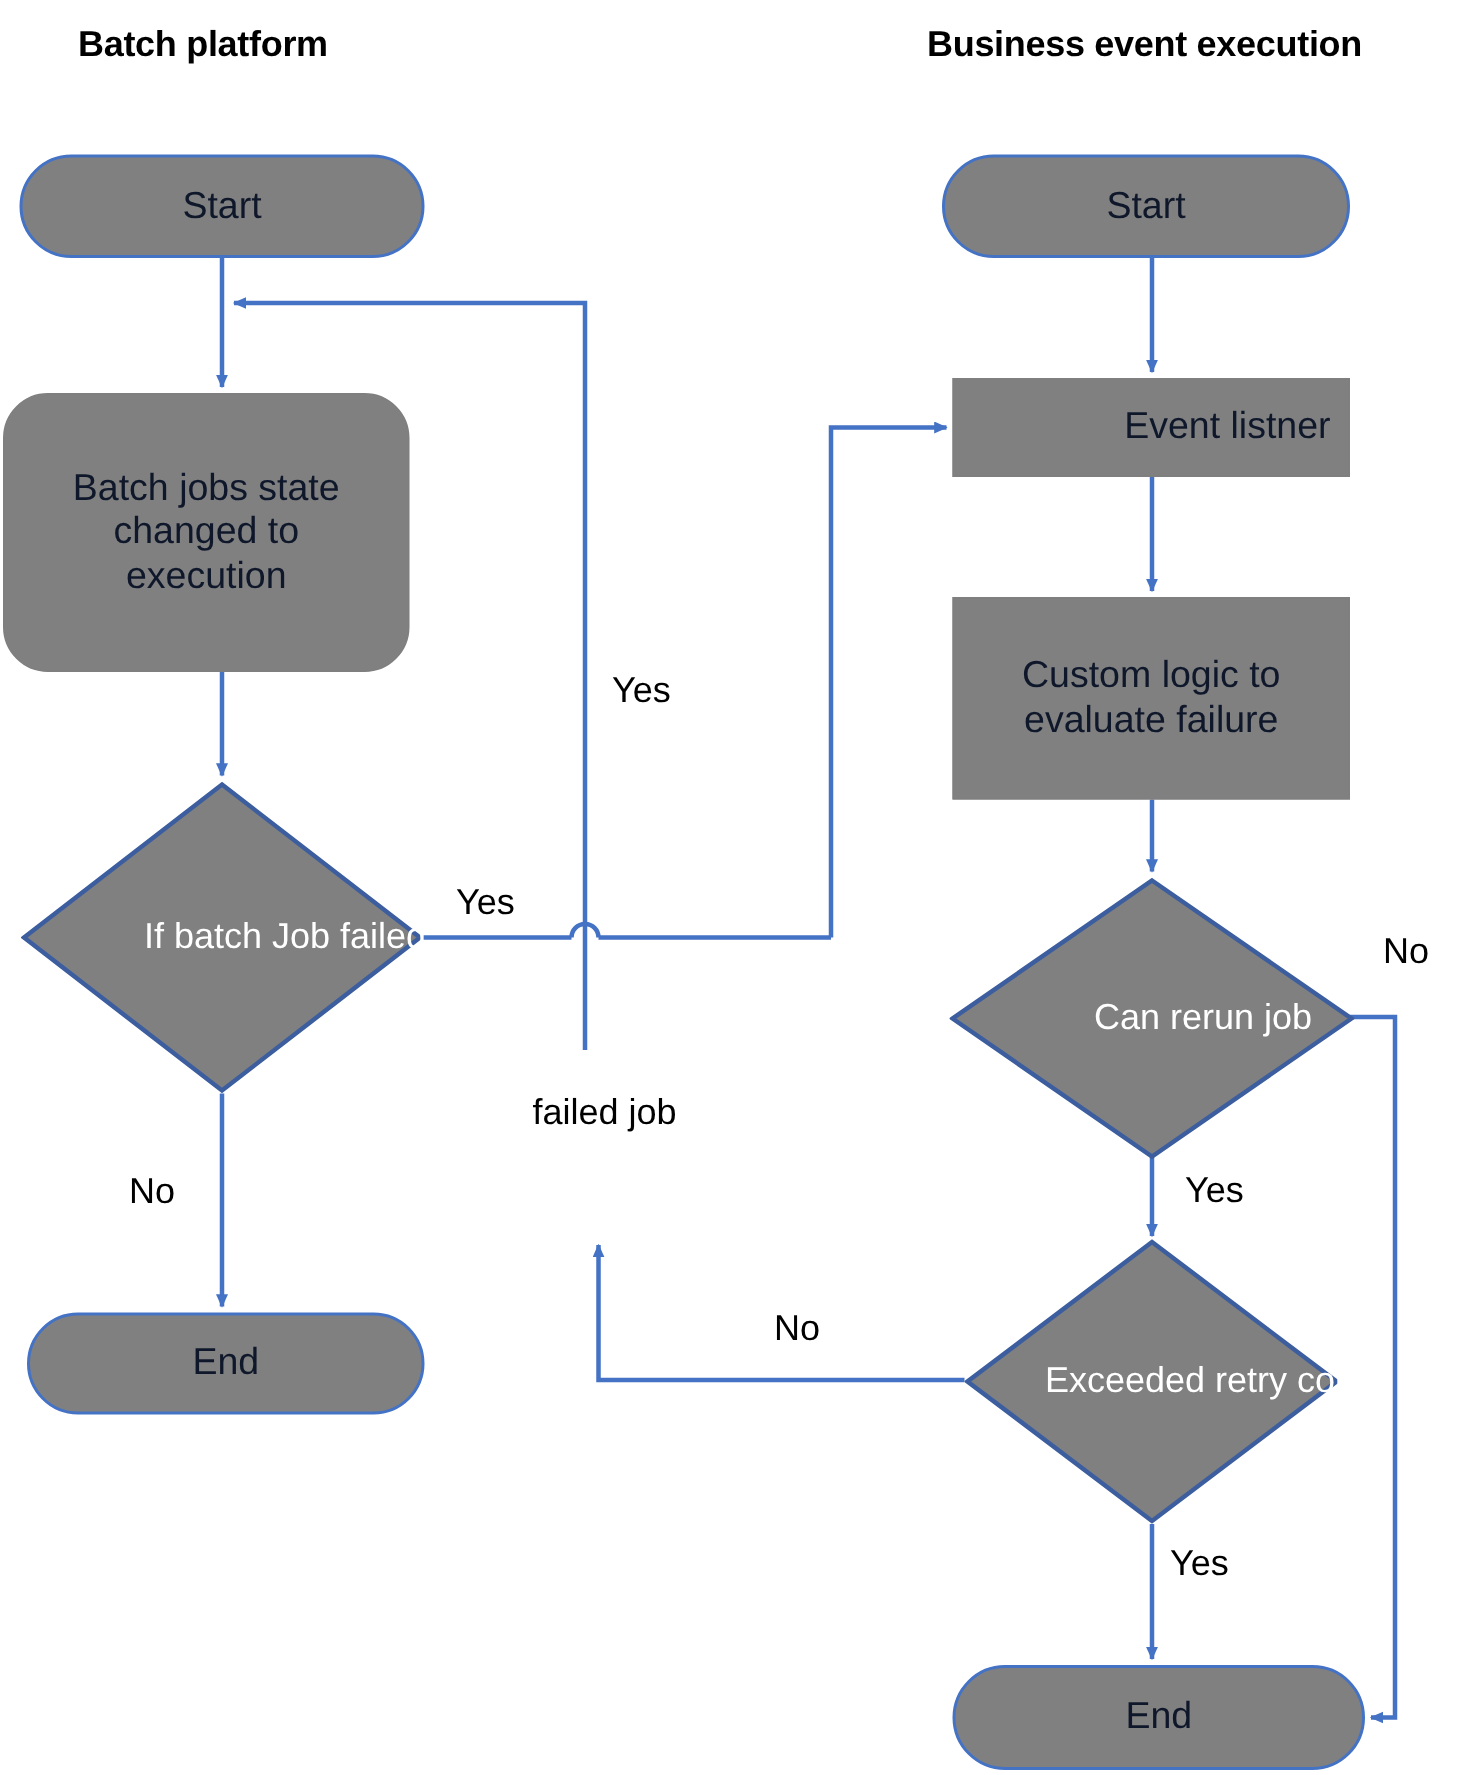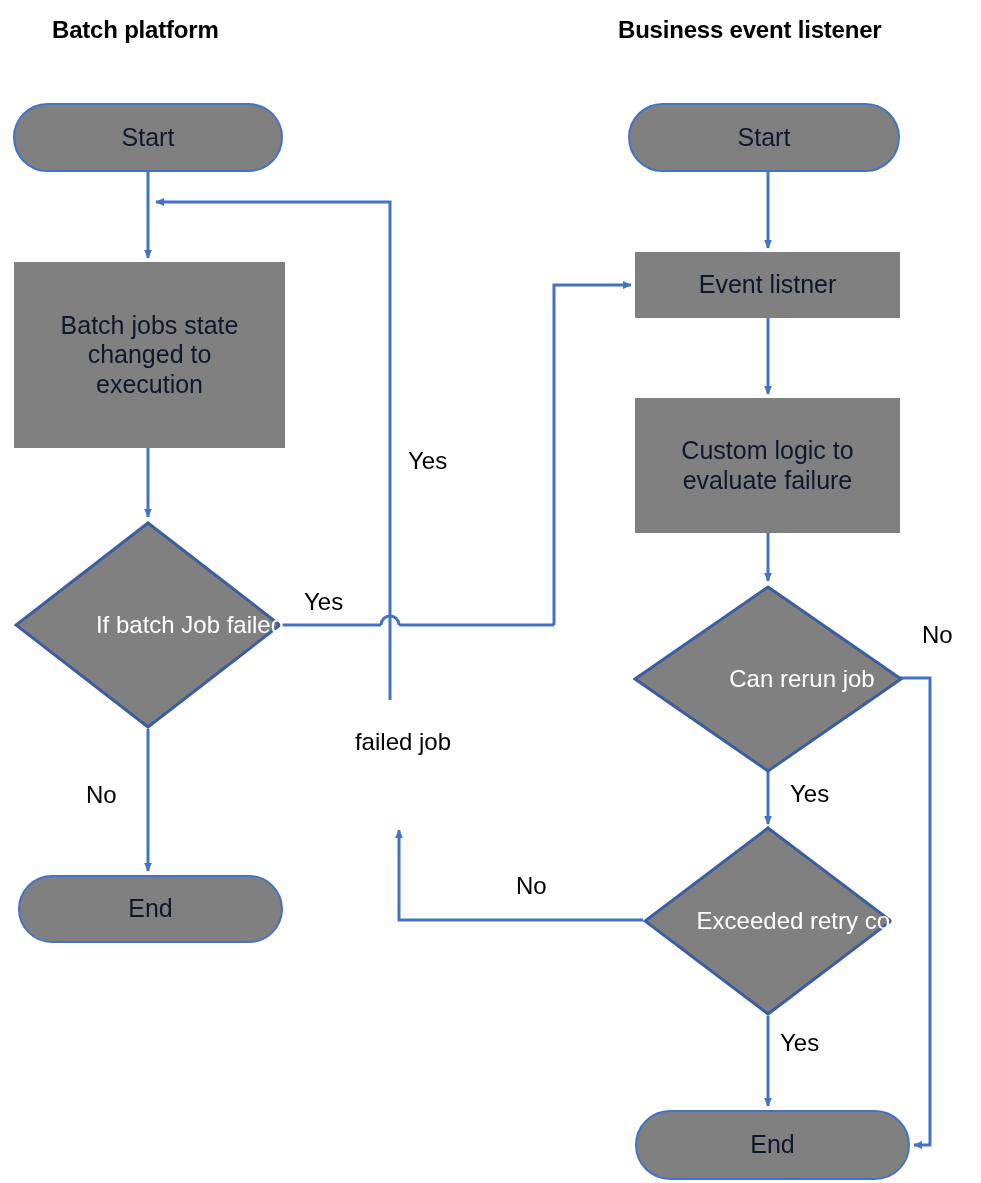--- a/index.html
+++ b/index.html
@@ -14,21 +14,21 @@
 
   .node{
     position:absolute;display:flex;align-items:center;justify-content:center;
     text-align:center;color:#0f172a;font-size:25px;line-height:1.18;
     box-sizing:border-box;
   }
   .capsule{
     background:#808080;border:2px solid #4472C4;border-radius:999px;
   }
   .rect{
-    background:#808080;border:1px solid #7f7f7f;
+    background:#808080;border:1px solid #7f7f7f;justify-content:flex-end;
   }
   .diamond-wrap{position:absolute;}
   .diamond-wrap svg{position:absolute;left:0;top:0;}
   .diamond-label{
     position:absolute;left:0;top:0;width:100%;height:100%;
     display:flex;align-items:center;justify-content:center;text-align:center;
     color:#fff;font-size:24px;line-height:1.18;
   }
   .edge-label{
     position:absolute;color:#000;font-size:24px;white-space:nowrap;
@@ -73,27 +73,27 @@
       <path d="M900,678 L930,678 L930,1145 L914,1145" marker-end="url(#arrow)"></path>
 
       <path d="M768,1016 L768,1106" marker-end="url(#arrow)"></path>
 
       <path d="M643,920 L399,920 L399,830" marker-end="url(#arrow)"></path>
 
     </g>
   </svg>
 
   <div class="lane-title" style="left:52px;top:16px;">Batch platform</div>
-  <div class="lane-title" style="left:618px;top:16px;">Business event listener</div>
+  <div class="lane-title" style="left:618px;top:16px;">Business event execution</div>
 
   <div class="node capsule" style="left:13px;top:103px;width:270px;height:69px;">
     <span>Start</span>
   </div>
 
-  <div class="node rect" style="left:14px;top:262px;width:271px;height:186px;padding:0 16px;">
+  <div class="node rect" style="left:2px;top:262px;width:271px;height:186px;padding:0 16px;border-radius:30px;">
     <span>Batch jobs state changed to execution</span>
   </div>
 
   <div class="diamond-wrap" style="left:14px;top:521px;width:268px;height:208px;">
     <svg width="268" height="208" viewBox="0 0 268 208">
       <polygon points="134,2 266,104 134,206 2,104" fill="#808080" stroke="#3C5E9E" stroke-width="3"></polygon>
     </svg>
     <div class="diamond-label" style="padding:0 42px;">If batch Job failed</div>
   </div>
 

